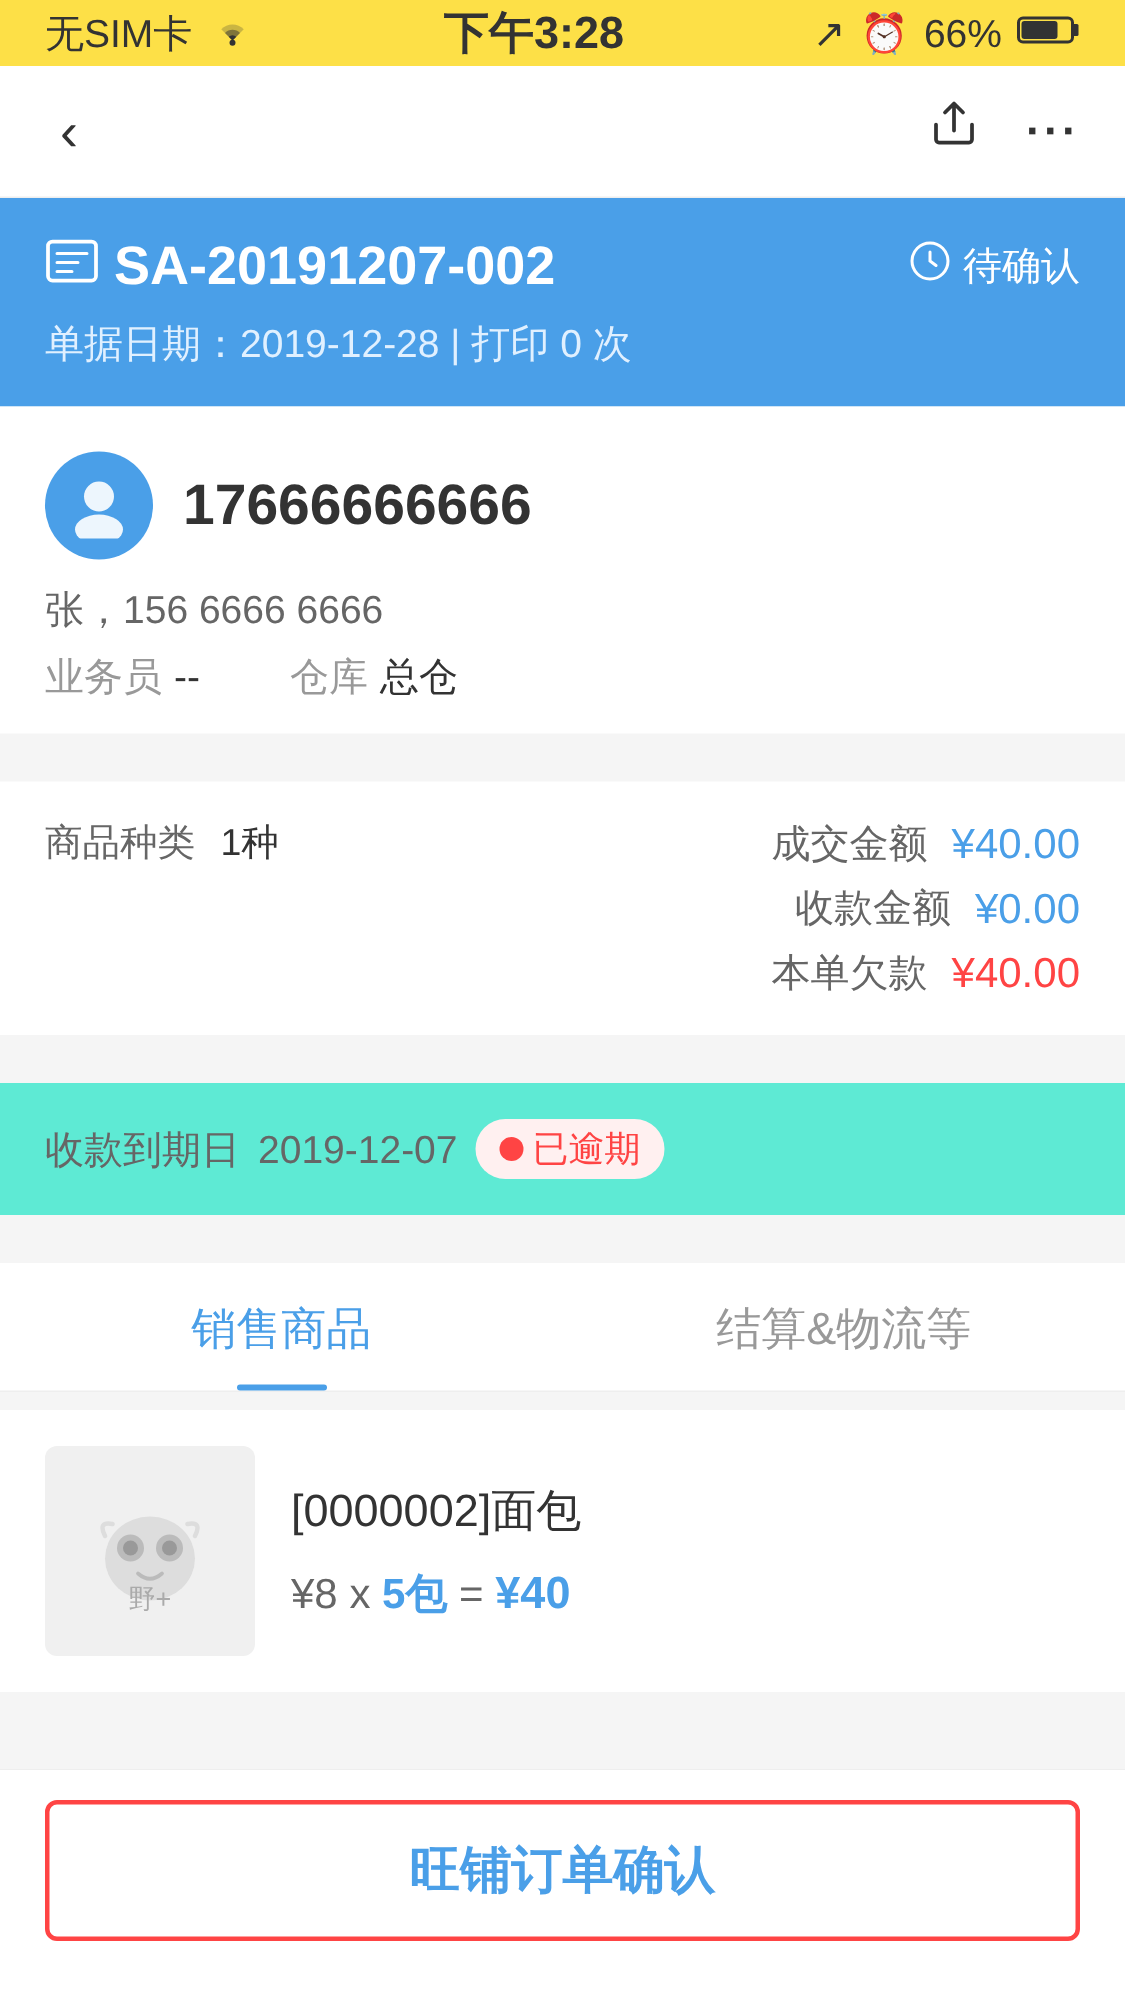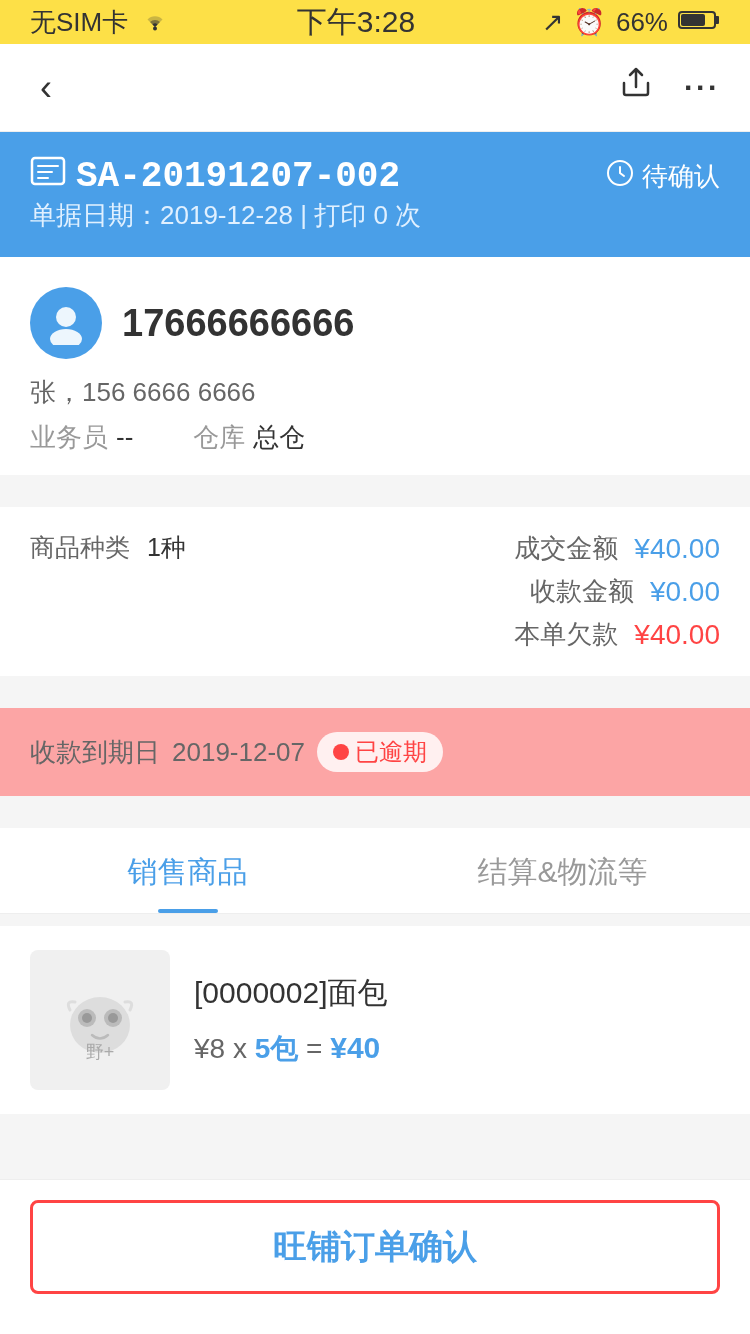--- a/index.html
+++ b/index.html
@@ -18,21 +18,21 @@
       height: 44px;
       background: #fde047;
       display: flex;
       align-items: center;
       justify-content: space-between;
       padding: 0 30px;
       font-size: 26px;
       font-weight: 500;
     }
     .status-left { display: flex; align-items: center; gap: 12px; }
-    .status-center { font-size: 30px; font-weight: 400; }
+    .status-center { font-size: 30px; font-weight: 700; }
     .status-right { display: flex; align-items: center; gap: 10px; font-size: 26px; }
 
     
     .nav-bar {
       height: 88px;
       background: #fff;
       display: flex;
       align-items: center;
       padding: 0 30px;
       border-bottom: 1px solid #eee;
@@ -66,22 +66,21 @@
     
     .doc-header {
       background: #4a9fe8;
       padding: 24px 30px;
       margin-bottom: 0;
     }
     .doc-header-top {
       display: flex;
       justify-content: space-between;
       align-items: center;
-      margin-bottom: 1px;
-      font-family: Liberation Mono, monospace;
+      margin-bottom: 14px;
     }
     .doc-number {
       color: #fff;
       font-size: 36px;
       font-weight: 700;
       display: flex;
       align-items: center;
       gap: 10px;
     }
     .doc-status {
@@ -161,21 +160,21 @@
       align-items: center;
       gap: 16px;
       font-size: 26px;
     }
     .stat-name { color: #666; }
     .stat-money { color: #4a9fe8; font-size: 28px; }
     .stat-money-red { color: #ff4444; font-size: 28px; }
 
     
     .due-section {
-      background: #fca5a5;
+      background: #5eead4;
       padding: 24px 30px;
       margin-bottom: 16px;
       font-size: 26px;
       color: #666;
       display: flex;
       align-items: center;
       gap: 12px;
     }
     .overdue-badge {
       background: #fff0f0;

